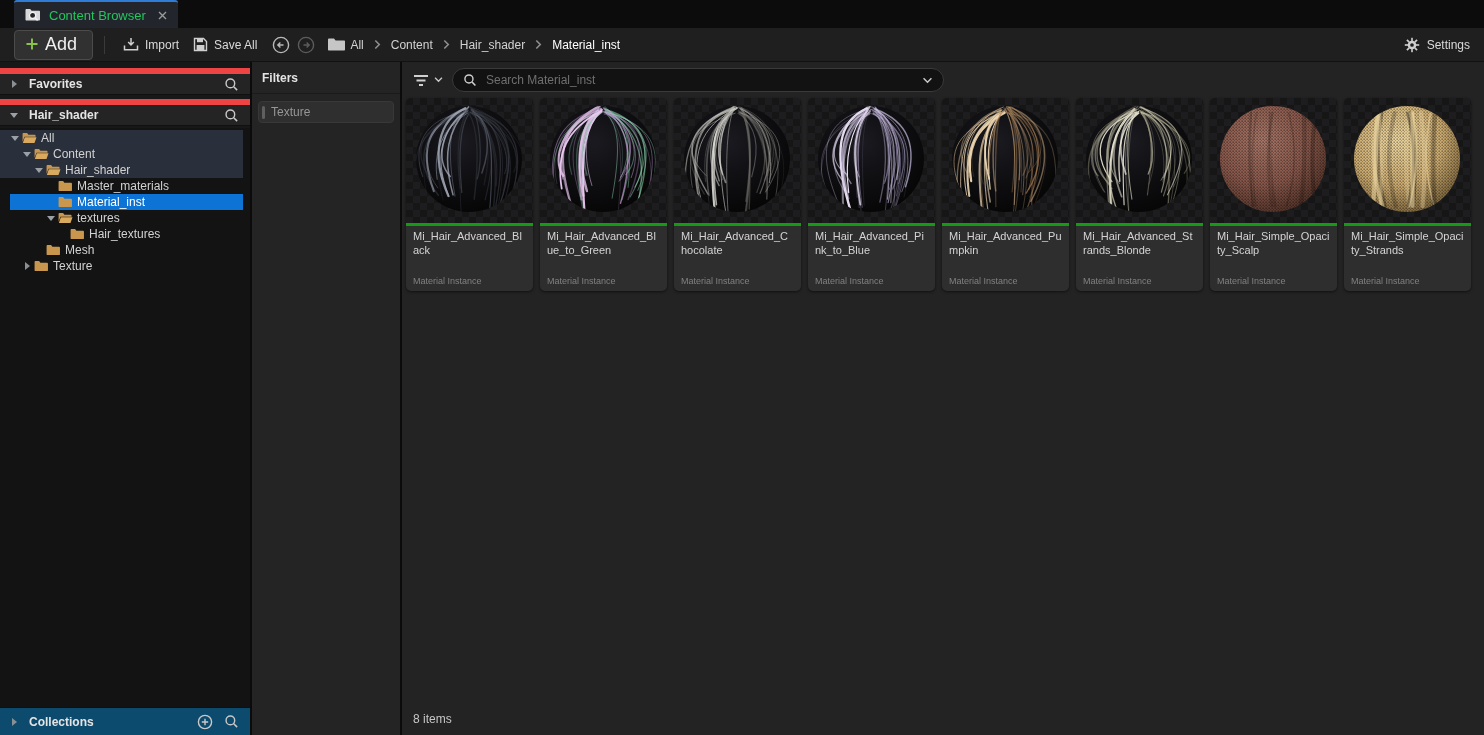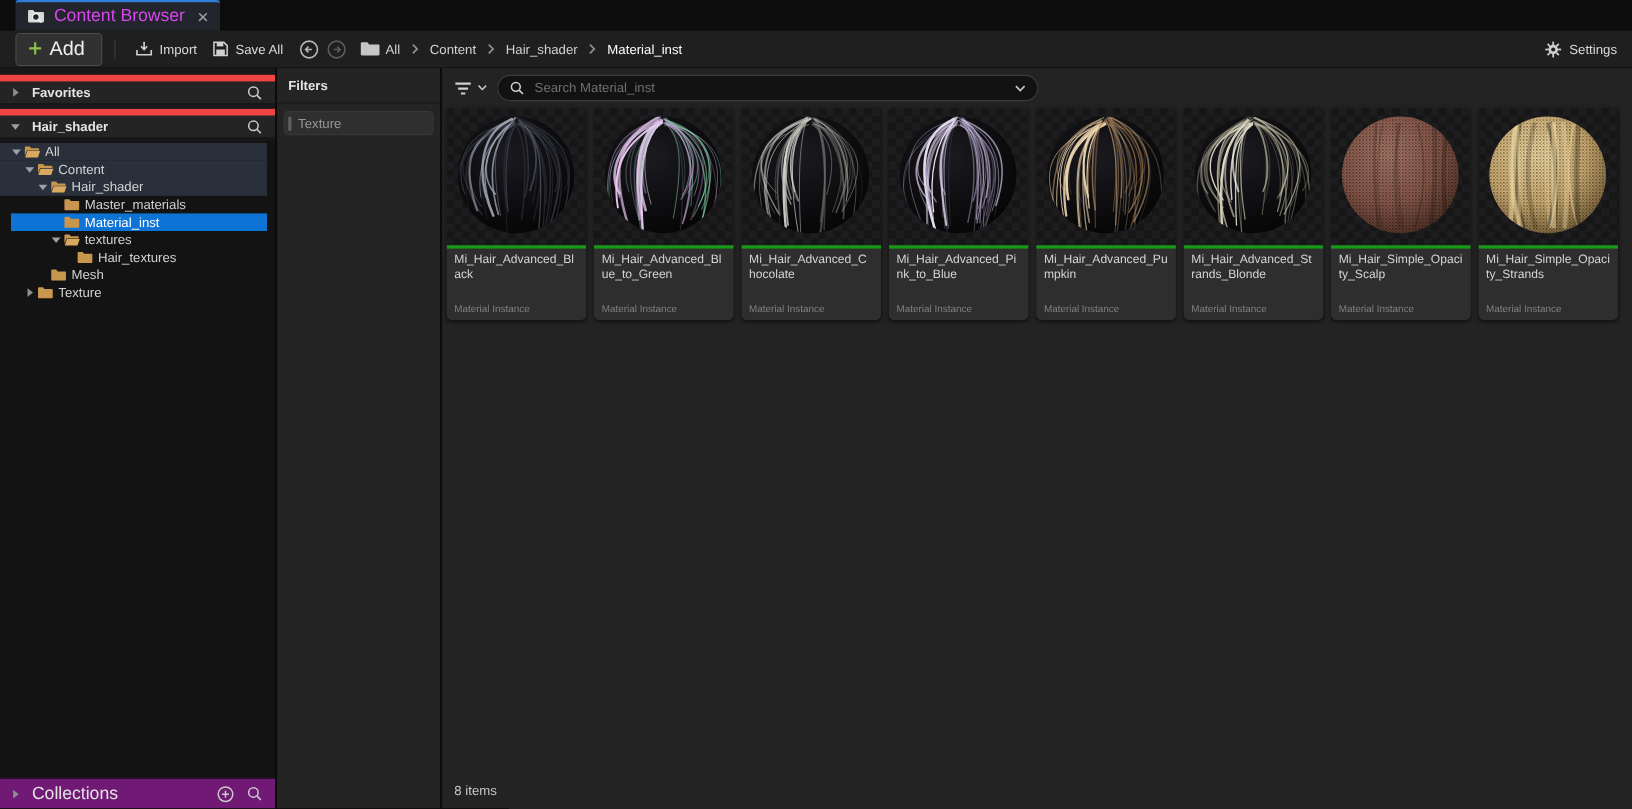--- a/index.html
+++ b/index.html
@@ -3,21 +3,21 @@
 <meta charset="utf-8">
 <style>
   html,body{margin:0;padding:0;background:#000;}
   *{box-sizing:border-box;font-family:"Liberation Sans","DejaVu Sans",sans-serif;}
   .app{width:1484px;height:735px;background:#1f1f1f;display:flex;flex-direction:column;overflow:hidden;color:#d4d4d4;}
 
   
   .tabbar{height:28px;background:#0c0c0c;display:flex;align-items:flex-end;flex:0 0 28px;}
   .tab{margin-left:14px;height:28px;display:flex;align-items:center;gap:8px;padding:0 11px;
        background:#22262c;border-top:2px solid #2f7dd7;border-radius:3px 3px 0 0;}
-  .tab-title{font-size:16px;color:#d946ef;}
+  .tab-title{font-size:13px;color:#22c55e;}
   .tab-close{display:flex;align-items:center;margin-left:4px;cursor:pointer;}
 
   
   .toolbar{height:34px;background:#1f1f1f;display:flex;align-items:center;padding:0 14px 0 14px;flex:0 0 34px;border-bottom:1px solid #121212;}
   .btn-add{display:flex;align-items:center;gap:7px;background:#313131;border:1px solid #4b4b4b;border-radius:4px;
            padding:3px 15px 4px 11px;color:#f0f0f0;font-size:18px;cursor:pointer;}
   .tsep{width:1px;height:18px;background:#3a3a3a;margin:0 11px;}
   .tbtn{display:flex;align-items:center;gap:6px;font-size:12px;color:#dadada;padding:3px 7px;cursor:pointer;}
   .navbtns{display:flex;align-items:center;gap:7px;margin:0 6px 0 8px;}
   .crumb-folder{margin:0 4px 0 6px;display:flex;}
@@ -37,22 +37,22 @@
   .tree{flex:1;background:#131313;padding-top:2px;overflow:hidden;}
   .trow{height:16px;display:flex;align-items:center;font-size:12px;color:#d2d2d2;cursor:pointer;white-space:nowrap;}
   .trow.hl{background:linear-gradient(90deg,#2a303b 0 calc(100% - 7px),transparent calc(100% - 7px));}
   .trow.sel{background:linear-gradient(90deg,transparent 0 10px,#0d73d4 10px calc(100% - 7px),transparent calc(100% - 7px));color:#ffffff;}
   .tpad{display:inline-block;flex:0 0 auto;}
   .arr{display:inline-block;width:12px;height:16px;flex:0 0 12px;position:relative;}
   .arr.down::before{content:"";position:absolute;top:6px;left:1px;border-left:4.5px solid transparent;border-right:4.5px solid transparent;border-top:5.5px solid #9aa0a6;}
   .arr.right::before{content:"";position:absolute;top:4px;left:3px;border-top:4.5px solid transparent;border-bottom:4.5px solid transparent;border-left:5.5px solid #8a8f94;}
   .ficon{flex:0 0 15px;margin-right:4px;}
   .tlabel{overflow:hidden;text-overflow:ellipsis;}
-  .collections{margin-top:auto;height:28px;background:#701a75;border-top:1px solid #101010;
-               display:flex;align-items:center;padding:0 11px 0 9px;gap:8px;font-size:16px;font-weight:normal;color:#e4e4e4;flex:0 0 28px;}
+  .collections{margin-top:auto;height:28px;background:#0c4a6e;border-top:1px solid #101010;
+               display:flex;align-items:center;padding:0 11px 0 9px;gap:8px;font-size:12px;font-weight:bold;color:#e4e4e4;flex:0 0 28px;}
   .collections .icons{margin-left:auto;display:flex;align-items:center;gap:11px;}
 
   
   .filters{width:150px;flex:0 0 150px;background:#242424;border-right:2px solid #0b0b0b;display:flex;flex-direction:column;}
   .fhead{padding:9px 10px 8px 10px;font-size:12px;font-weight:bold;color:#e4e4e4;border-bottom:1px solid #1b1b1b;}
   .chip{margin:7px 6px 0 6px;height:22px;background:#2f2f2f;border:1px solid #383838;border-radius:4px;
         display:flex;align-items:center;padding-left:12px;font-size:12px;color:#979797;position:relative;cursor:pointer;}
   .chip::before{content:"";position:absolute;left:3px;top:4px;width:3px;height:13px;background:#5f5f5f;border-radius:2px;}
 
   

